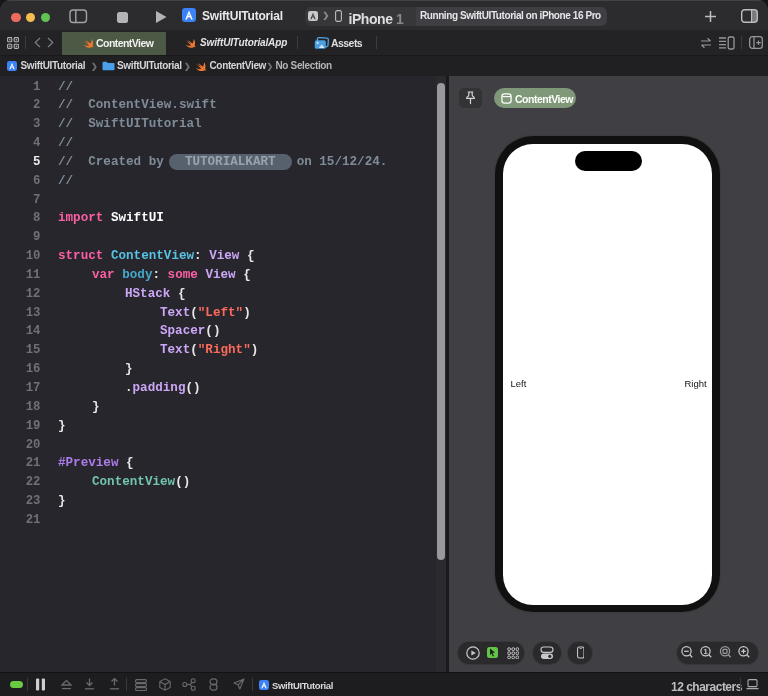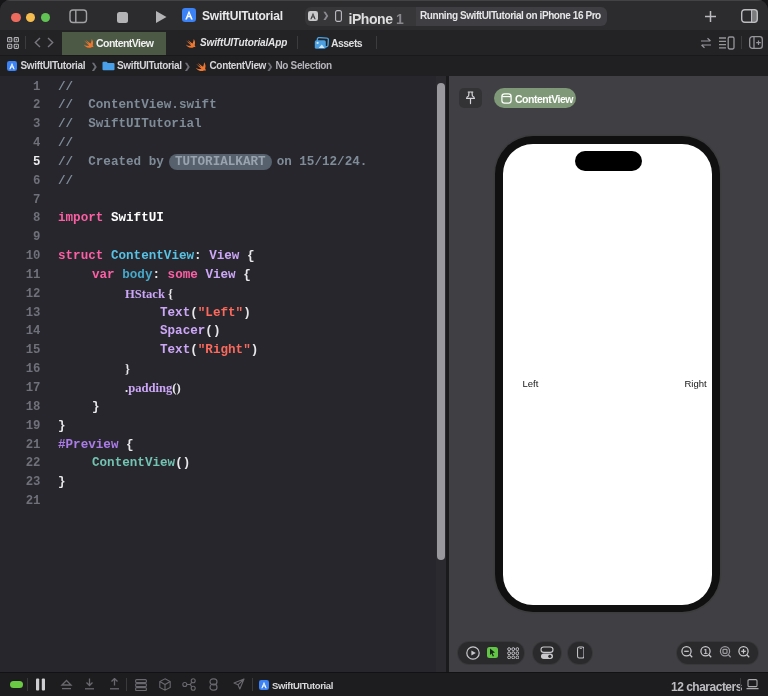--- a/index.html
+++ b/index.html
@@ -39,23 +39,23 @@
   .pv { color:#ab7ce8; }
   .dc { color:#58c2e4; }
   .bd { color:#46a9ca; }
   .rf { color:#72c3b2; }
   .st { color:#fc6a5d; }
   .row { height:18.85px; position:relative; }
   .num { position:absolute; left:0; top:0; width:40.5px; text-align:right;
          font-size:12.3px; font-weight:700; color:#70707a; line-height:18.85px; }
   .numw { color:#eeeef0; font-weight:700; }
   .txt { position:absolute; left:58px; top:0; }
-  .i1 { left:92px; } .i2 { left:125px;font-family:Liberation Serif, serif; } .i3 { left:160px; }
+  .i1 { left:92px; } .i2 { left:125px; } .i3 { left:160px; }
   .hl { background:#56616d; color:#98a3af; border-radius:8px;
-        padding:1px 6px; margin:0 -2.5px; }
+        padding:1px 16px; margin:0 -2.5px; }
   #scrolltrack { left:435.5px; top:0px; width:10.5px; height:596px; background:#2b2b2f; }
   #scrollthumb { left:436.5px; top:7px; width:8px; height:477px;
                  background:#98989d; border-radius:4px; }
   #split { left:446px; top:76px; width:3px; height:596px; background:#1a1a1c; }
 
   
   #canvas { left:449px; top:76px; width:319px; height:596px; background:#404044; }
   
   #phone { left:46px; top:59.5px; width:224.5px; height:476px; background:#101011;
            border-radius:38px; box-shadow:0 0 0 1.5px #3c3c3e; }
@@ -272,20 +272,23 @@
         </div>
       <div class="row">
           <span class="num">18</span>
           <span class="txt i1"><span class="br">}</span></span>
         </div>
       <div class="row">
           <span class="num">19</span>
           <span class="txt"><span class="br">}</span></span>
         </div>
       <div class="row">
+          <span class="num">20</span>
+        </div>
+      <div class="row">
           <span class="num">21</span>
           <span class="txt"><span class="pv">#Preview</span> <span class="br">{</span></span>
         </div>
       <div class="row">
           <span class="num">22</span>
           <span class="txt i1"><span class="rf">ContentView</span><span class="br">()</span></span>
         </div>
       <div class="row">
           <span class="num">23</span>
           <span class="txt"><span class="br">}</span></span>
@@ -310,21 +313,21 @@
     <div class="abs" style="left:45px; top:12px; width:82px; height:20px; background:#7f9877; border-radius:10px;">
       <svg class="abs" style="left:7px; top:4.5px;" width="11" height="11" viewBox="0 0 11 11">
         <rect x="0.9" y="0.9" width="9.2" height="9.2" rx="2.6" fill="none" stroke="#fff" stroke-width="1.25"></rect>
         <line x1="1.2" y1="3.6" x2="9.8" y2="3.6" stroke="#fff" stroke-width="1.1"></line>
       </svg>
       <div class="abs" style="left:21px; top:4.5px; font-size:10.5px; letter-spacing:-0.5px; font-weight:bold; color:#fff;">ContentView</div>
     </div>
     <div id="phone" class="abs">
       <div id="screen">
         <div id="island"></div>
-        <div class="abs" style="left:20px; top:234px; font-size:9.5px; color:#151515;">Left</div>
+        <div class="abs" style="left:8px; top:234px; font-size:9.5px; color:#151515;">Left</div>
         <div class="abs" style="left:182px; top:234px; font-size:9.5px; color:#151515;">Right</div>
       </div>
     </div>
 
     <div class="abs pill" style="left:9.4px; top:565.5px; width:65.6px; height:22px;"></div>
     <div class="abs pill" style="left:84px; top:565.5px; width:27.7px; height:22px;"></div>
     <div class="abs pill" style="left:119.4px; top:565.5px; width:23.2px; height:22px;"></div>
     <div class="abs pill" style="left:228px; top:565.5px; width:80.7px; height:22.5px;"></div>
 
     <svg class="abs" style="left:16.7px; top:569.5px;" width="14" height="14" viewBox="0 0 14 14">

